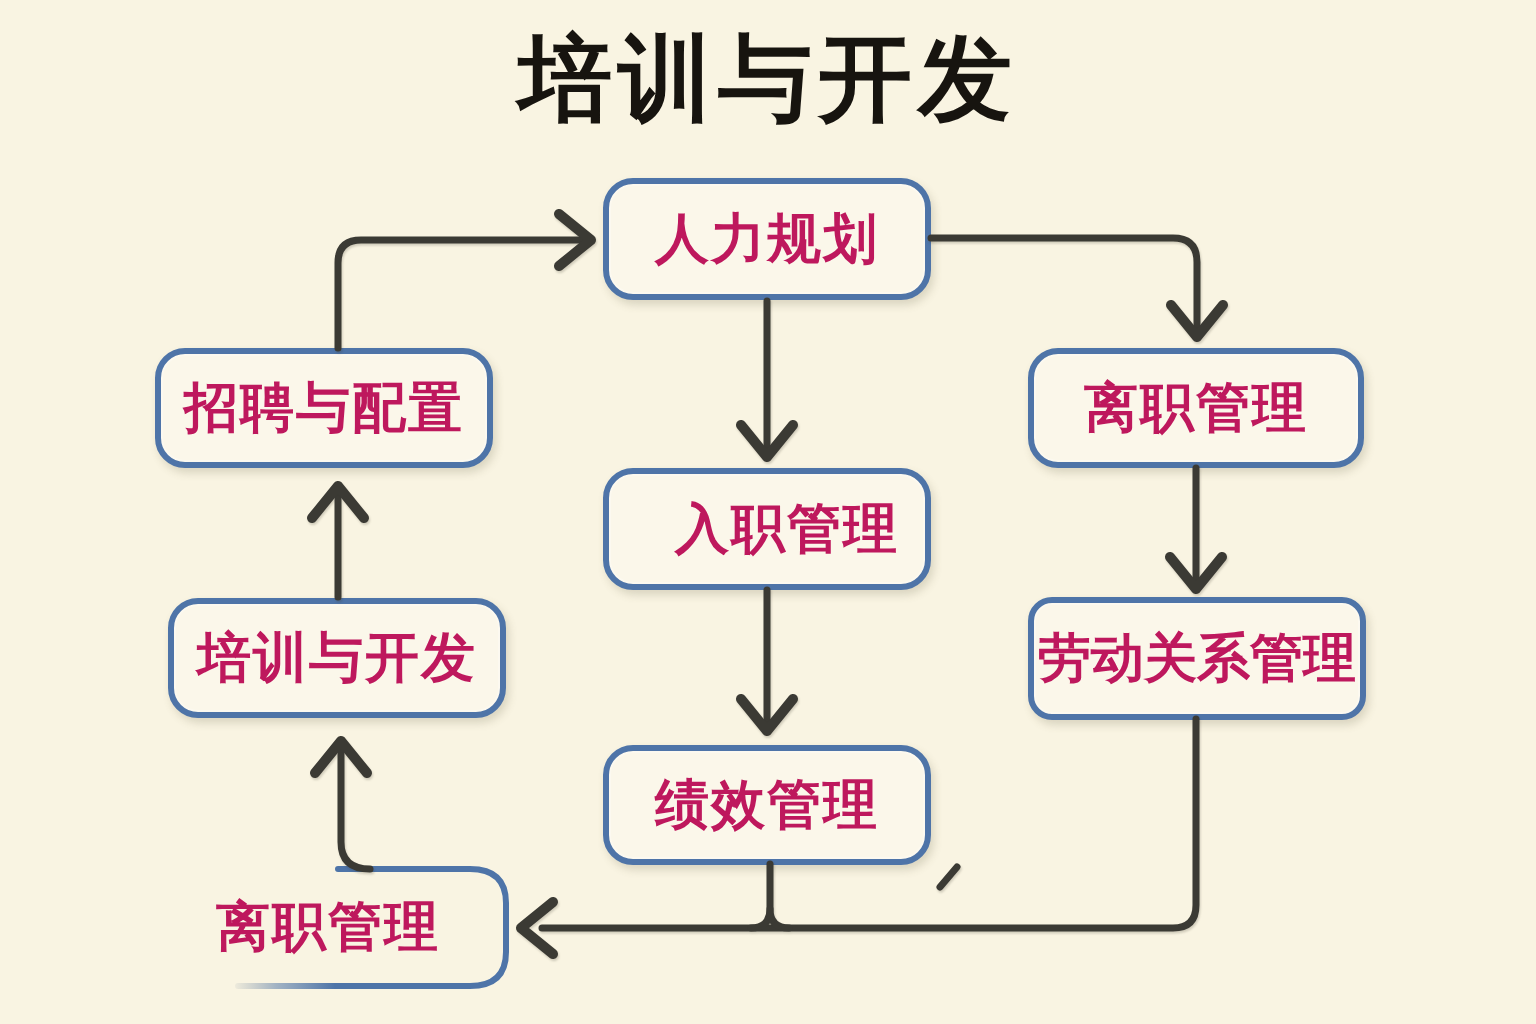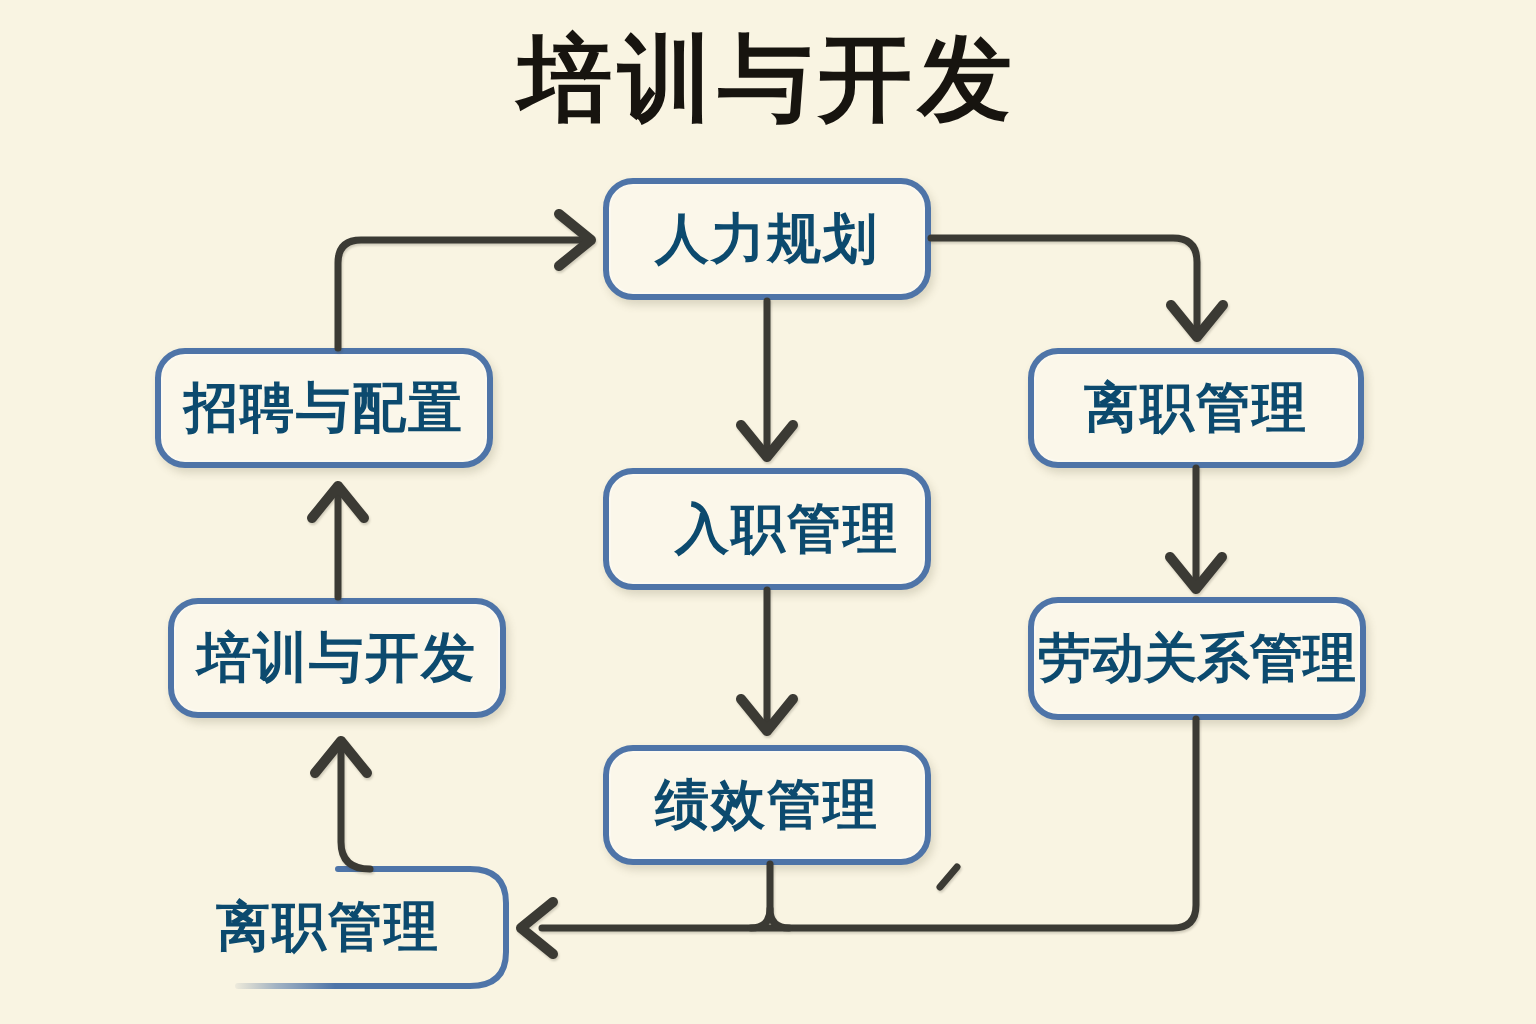--- a/index.html
+++ b/index.html
@@ -26,31 +26,31 @@
     box-sizing: border-box;
     background: #fbf7ea;
     border: 6px solid #4e74a8;
     border-radius: 30px;
     display: flex;
     align-items: center;
     justify-content: center;
     font-size: 54px;
     font-weight: 900;
     white-space: nowrap;
-    color: #0c4a6e;
+    color: #be185d;
     letter-spacing: 2px;
     box-shadow: 3px 5px 8px rgba(95,88,60,.20), inset 0 0 0 2px rgba(255,255,255,.28);
   }
   .node.planning      { left: 603px; top: 178px; width: 328px; height: 122px; }
   .node.recruitment   { left: 155px; top: 348px; width: 338px; height: 120px; }
   .node.training      { left: 168px; top: 598px; width: 338px; height: 120px; }
   .node.onboarding    { left: 603px; top: 468px; width: 328px; height: 122px; padding-left: 40px; }
   .node.performance   { left: 603px; top: 745px; width: 328px; height: 120px; }
   .node.offb-right    { left: 1028px; top: 348px; width: 336px; height: 120px; }
-  .node.labor         { left: 1028px; top: 597px; width: 338px; height: 123px; letter-spacing: 0; font-size: 53px; }
+  .node.labor         { left: 1028px; top: 597px; width: 338px; height: 123px; letter-spacing: 0; font-size: 53px; border-radius: 24px; }
   
   .node.offb-left {
     left: 212px; top: 868px; width: 300px; height: 118px;
     background: transparent; border: none; box-shadow: none;
     justify-content: flex-start; padding-left: 4px;
   }
   svg.wires {
     position: absolute;
     inset: 0;
     pointer-events: none;

